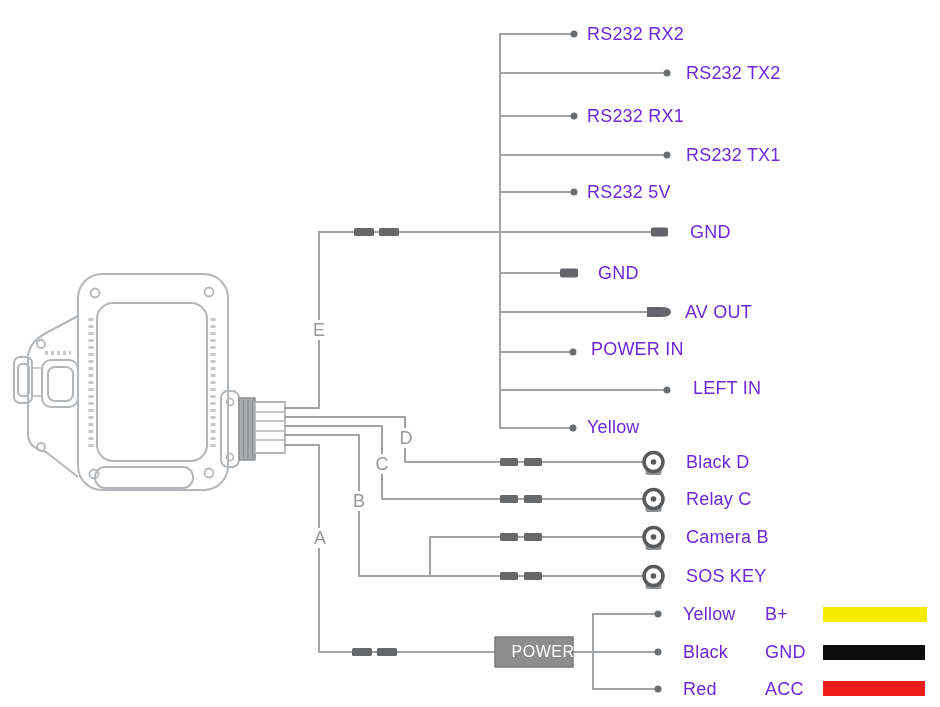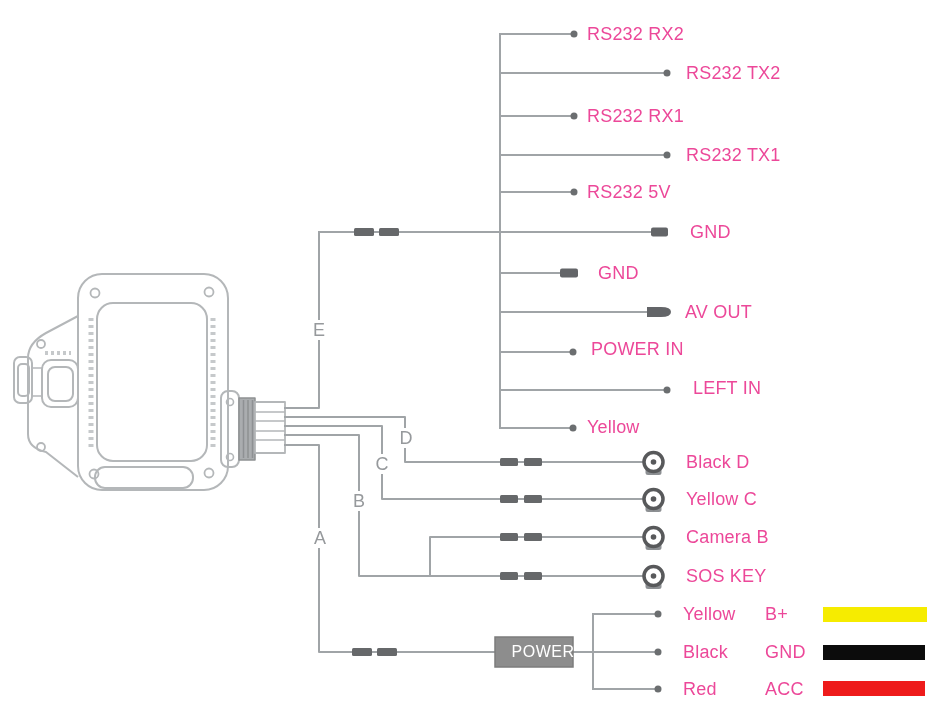--- a/index.html
+++ b/index.html
@@ -3,21 +3,21 @@
 <meta charset="utf-8">
 <style>
   html,body{margin:0;padding:0;background:#ffffff;}
   .stage{
     position:relative;width:940px;height:707px;background:#ffffff;overflow:hidden;
     font-family:"Liberation Sans", sans-serif;
   }
   .stage svg{position:absolute;left:0;top:0;}
   .lbl{
     position:absolute;transform:translateY(-50%);
-    font-size:18px;color:#ec4899;letter-spacing:0.2px;white-space:nowrap;line-height:1;
+    font-size:18px;color:#6d28d9;letter-spacing:0.2px;white-space:nowrap;line-height:1;
   }
   .branch-letter{
     position:absolute;transform:translate(-50%,-50%);
     font-size:18px;color:#96999c;background:#ffffff;padding:1px 3px;line-height:1;
   }
   .power-label{
     position:absolute;left:495px;top:652px;width:96px;transform:translateY(-50%);
     text-align:center;color:#ffffff;font-size:16px;letter-spacing:0.5px;line-height:1;
   }
   .color-bar{position:absolute;height:15px;}
@@ -164,21 +164,21 @@
   <span class="lbl" style="left:686px;top:155px">RS232 TX1</span>
   <span class="lbl" style="left:587px;top:192px">RS232 5V</span>
   <span class="lbl" style="left:690px;top:232px">GND</span>
   <span class="lbl" style="left:598px;top:273px">GND</span>
   <span class="lbl" style="left:685px;top:312px">AV OUT</span>
   <span class="lbl" style="left:591px;top:349px">POWER IN</span>
   <span class="lbl" style="left:693px;top:388px">LEFT IN</span>
   <span class="lbl" style="left:587px;top:427px">Yellow</span>
 
   <span class="lbl" style="left:686px;top:462px">Black D</span>
-  <span class="lbl" style="left:686px;top:499px">Yellow C</span>
+  <span class="lbl" style="left:686px;top:499px">Relay C</span>
   <span class="lbl" style="left:686px;top:537px">Camera B</span>
   <span class="lbl" style="left:686px;top:576px">SOS KEY</span>
 
   <span class="branch-letter" style="left:319px;top:330px">E</span>
   <span class="branch-letter" style="left:406px;top:438px">D</span>
   <span class="branch-letter" style="left:382px;top:464px">C</span>
   <span class="branch-letter" style="left:359px;top:501px">B</span>
   <span class="branch-letter" style="left:320px;top:538px">A</span>
 
   <span class="power-label">POWER</span>

